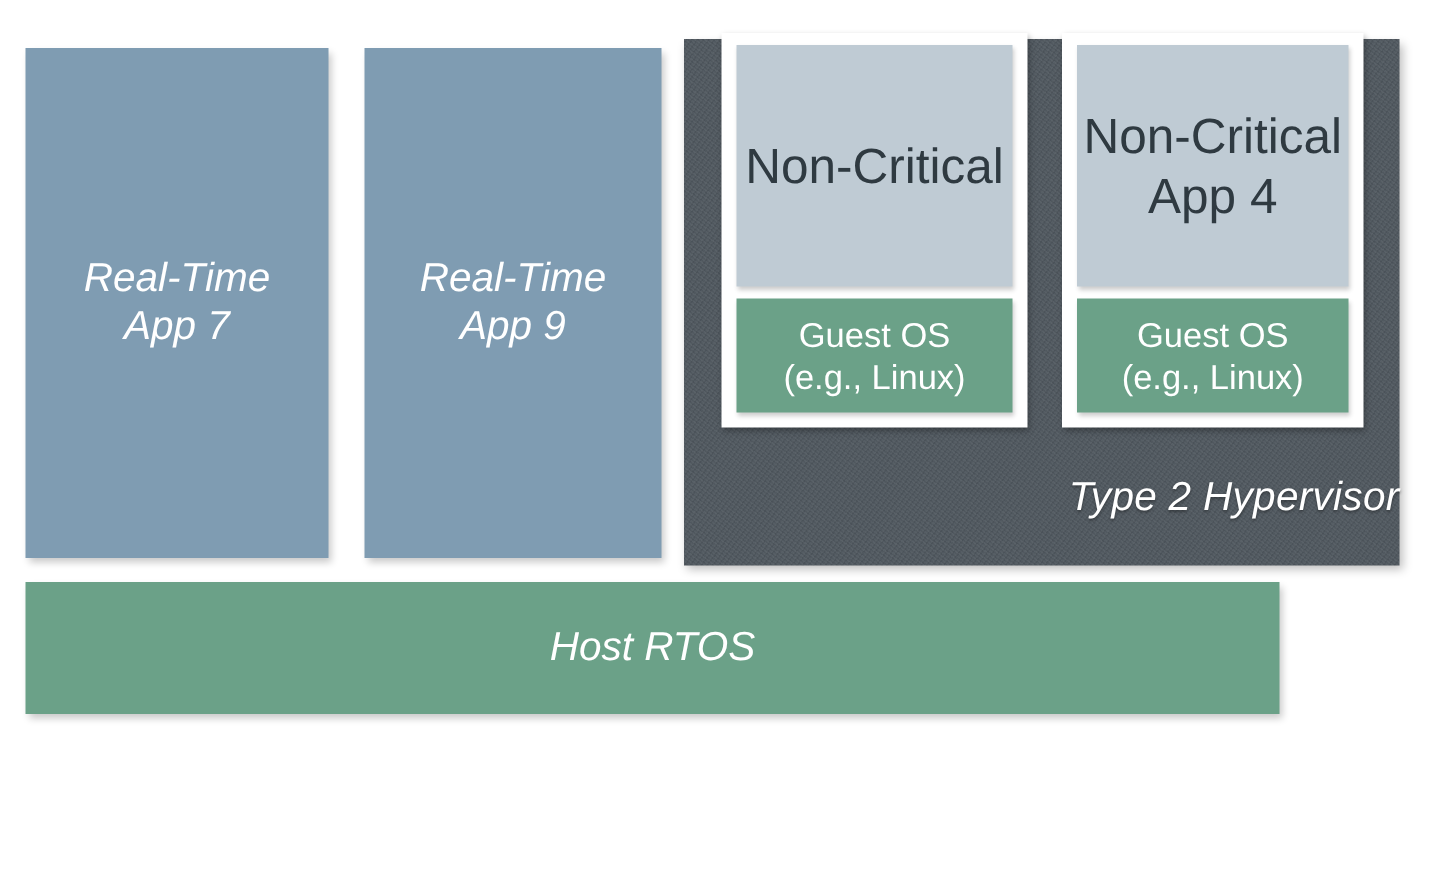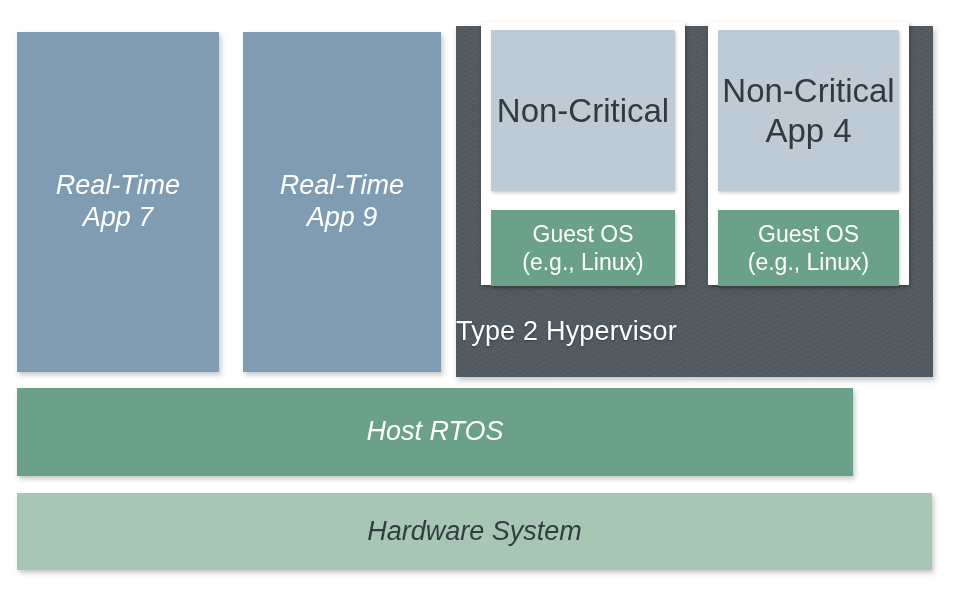--- a/index.html
+++ b/index.html
@@ -72,25 +72,26 @@
       ),
       #50585f;
     box-shadow: 2px 3px 6px rgba(0,0,0,0.25);
   }
 
   #hypervisor-label {
     position: absolute;
     left: 0;
     right: 0;
     top: 290px;
-    text-align: left;
+    text-align: right;
     color: #ffffff;
     font-size: 27px;
     letter-spacing: 0.2px;
     text-shadow: 0 1px 2px rgba(0,0,0,0.35);
+    font-style: italic;
   }
 
   
   .vm {
     position: absolute;
     box-sizing: border-box;
     background: #ffffff;
     box-shadow: 1px 2px 4px rgba(0,0,0,0.30);
   }
   #vm-1 { left: 481px; top: 22px; width: 204px; height: 263px; }
@@ -111,21 +112,21 @@
     justify-content: center;
     text-align: center;
     line-height: 1.20;
     box-shadow: 1px 2px 3px rgba(0,0,0,0.20);
   }
 
   .guest-os {
     position: absolute;
     left: 10px;
     right: 10px;
-    top: 188px;
+    top: 177px;
     height: 76px;
     box-sizing: border-box;
     background: #6ba188;
     color: #ffffff;
     font-size: 23px;
     display: flex;
     align-items: center;
     justify-content: center;
     text-align: center;
     line-height: 1.22;
@@ -205,17 +206,14 @@
         <span>Guest OS</span>
         <span>(e.g., Linux)</span>
       </div>
     </div>
   </div>
 
   <div class="block" id="host-rtos">
     <span>Host RTOS</span>
   </div>
 
-  <div class="block" id="hardware-system">
-    <span>Hardware System</span>
-  </div>
 
 </div>
 
 </body></html>

